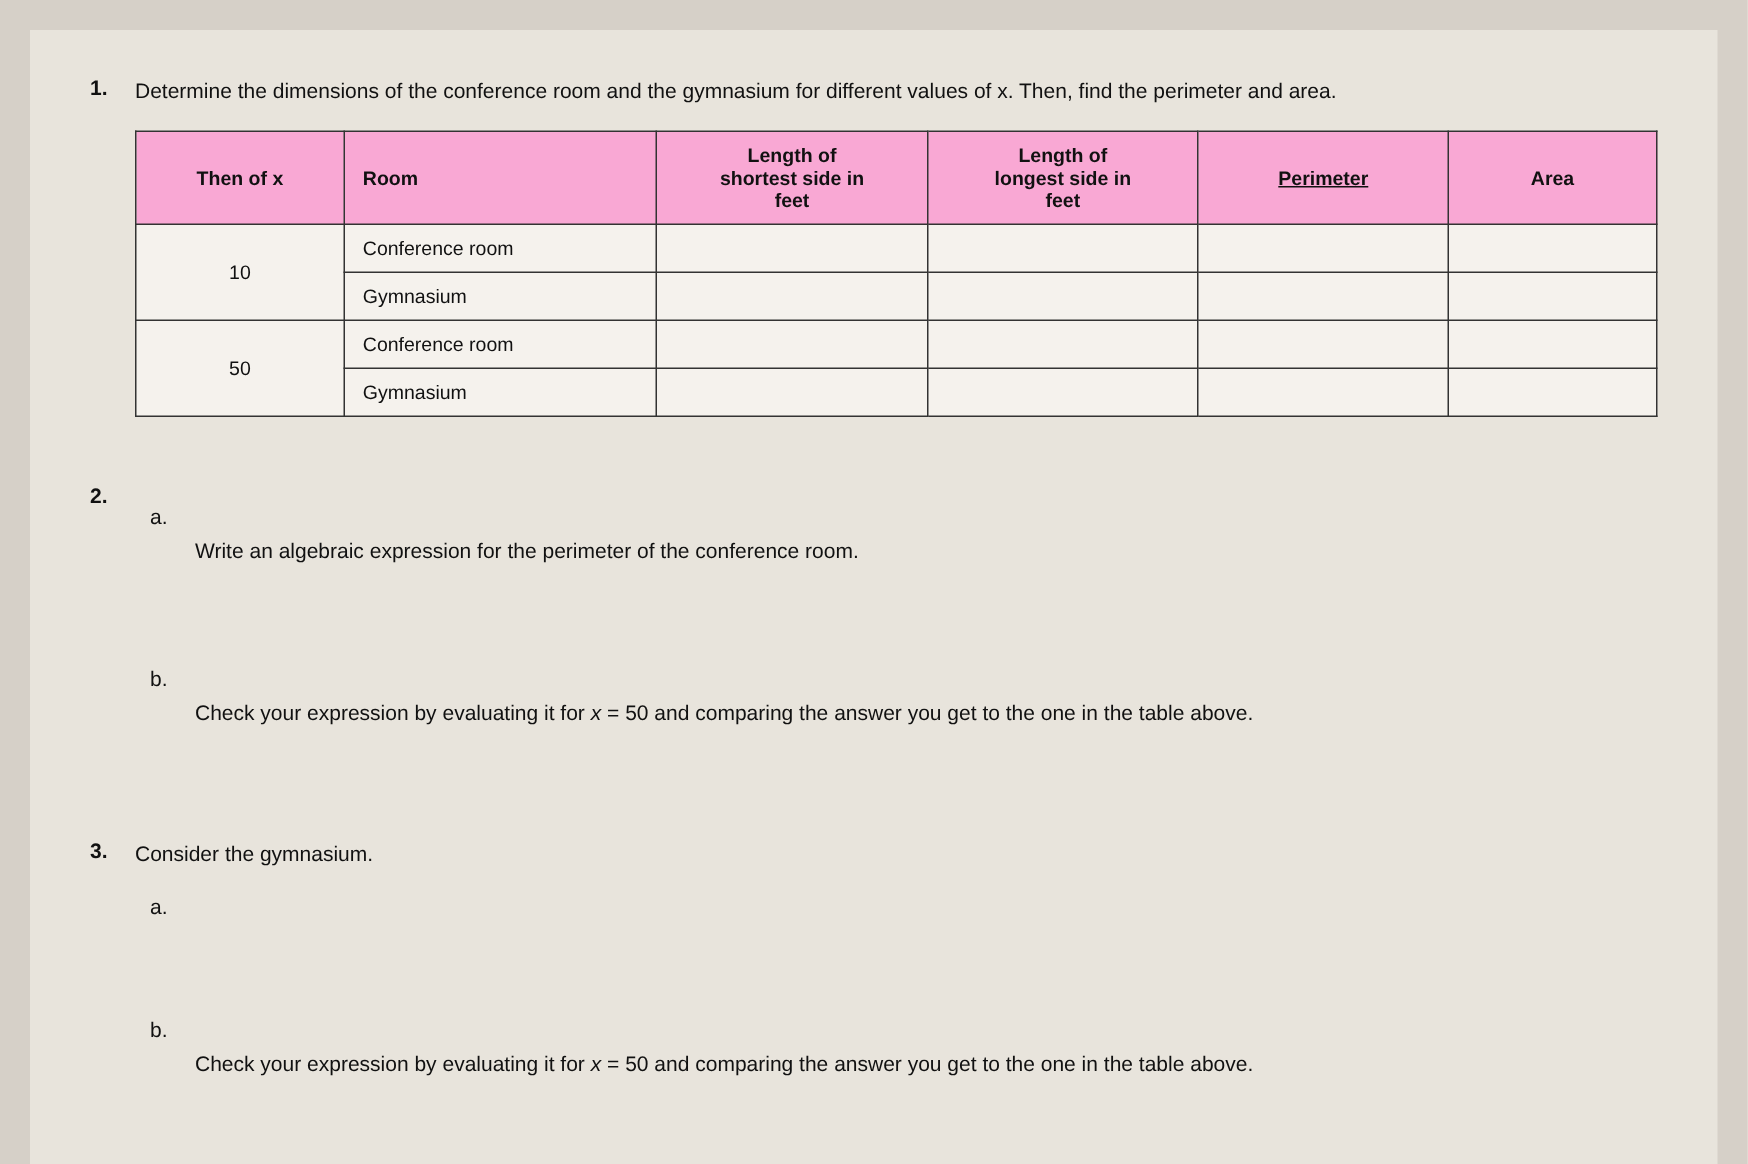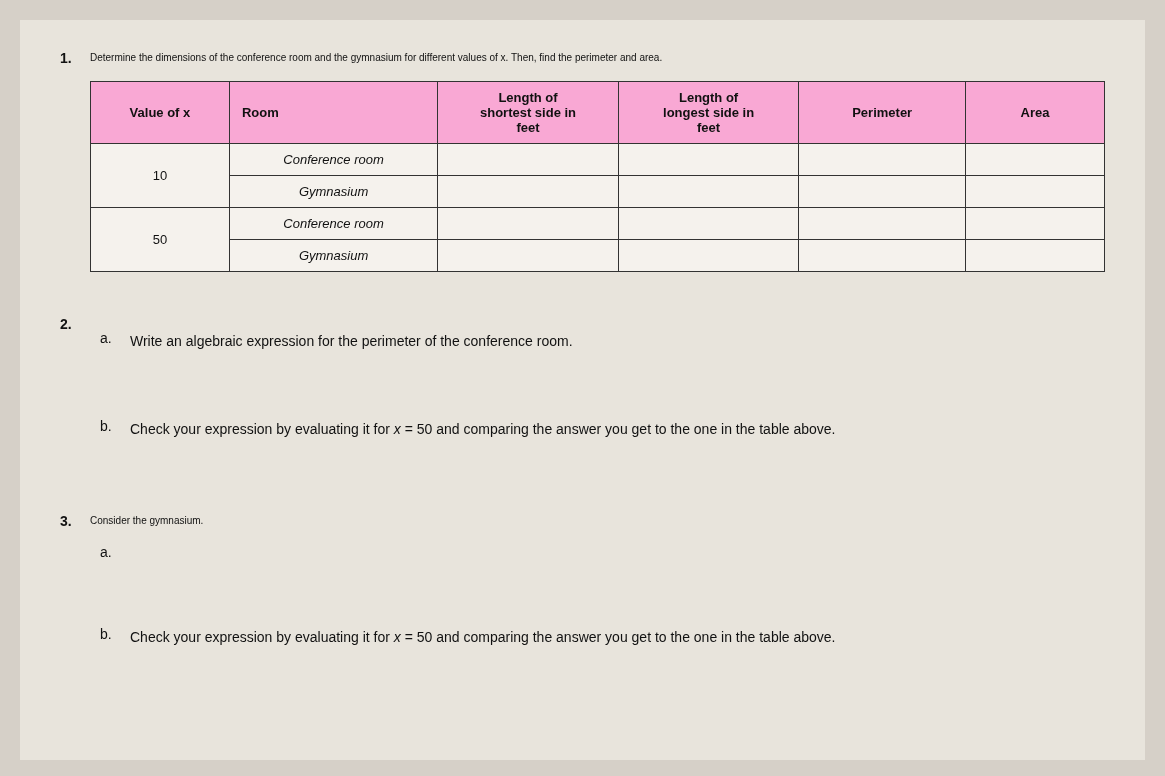--- a/index.html
+++ b/index.html
@@ -34,21 +34,21 @@
       font-size: 14px;
       font-weight: bold;
       min-width: 20px;
     }
 
     .question-content {
       flex: 1;
     }
 
     .question-text {
-      font-size: 10px;
+      font-size: 14px;
       line-height: 1.5;
       margin-bottom: 16px;
     }
 
     .table-wrapper {
       margin: 16px 0 24px 0;
     }
 
     table {
       border-collapse: collapse;
@@ -78,29 +78,29 @@
       width: 150px;
       text-align: left;
     }
 
     .col-length {
       width: 130px;
     }
 
     .col-perimeter {
       width: 120px;
+      text-decoration: underline;
     }
 
     .col-area {
       width: 100px;
     }
 
     td.room-cell {
-      text-align: center;
-      font-style: italic;
+      text-align: left;
     }
 
     td.value-cell {
       text-align: center;
       vertical-align: middle;
     }
 
     .sub-question {
       margin-top: 14px;
       margin-left: 10px;
@@ -113,20 +113,21 @@
     }
 
     .sub-label {
       font-size: 14px;
       min-width: 20px;
     }
 
     .sub-text {
       font-size: 14px;
       line-height: 1.6;
+      margin-top: 20px;
     }
 
     .italic {
       font-style: italic;
     }
 
     .question-3 {
       margin-top: 20px;
     }
 
@@ -141,21 +142,21 @@
 
   <div class="question">
     <div class="question-number">1.</div>
     <div class="question-content">
       <div class="question-text">Determine the dimensions of the conference room and the gymnasium for different values of x. Then, find the perimeter and area.</div>
 
       <div class="table-wrapper">
         <table>
           <thead>
             <tr>
-              <th class="col-value">Value of x</th>
+              <th class="col-value">Then of x</th>
               <th class="col-room">Room</th>
               <th class="col-length">
                 <span>Length of<br>shortest side in<br>feet</span>
               </th>
               <th class="col-length">
                 <span>Length of<br>longest side in<br>feet</span>
               </th>
               <th class="col-perimeter">Perimeter</th>
               <th class="col-area">Area</th>
             </tr>

